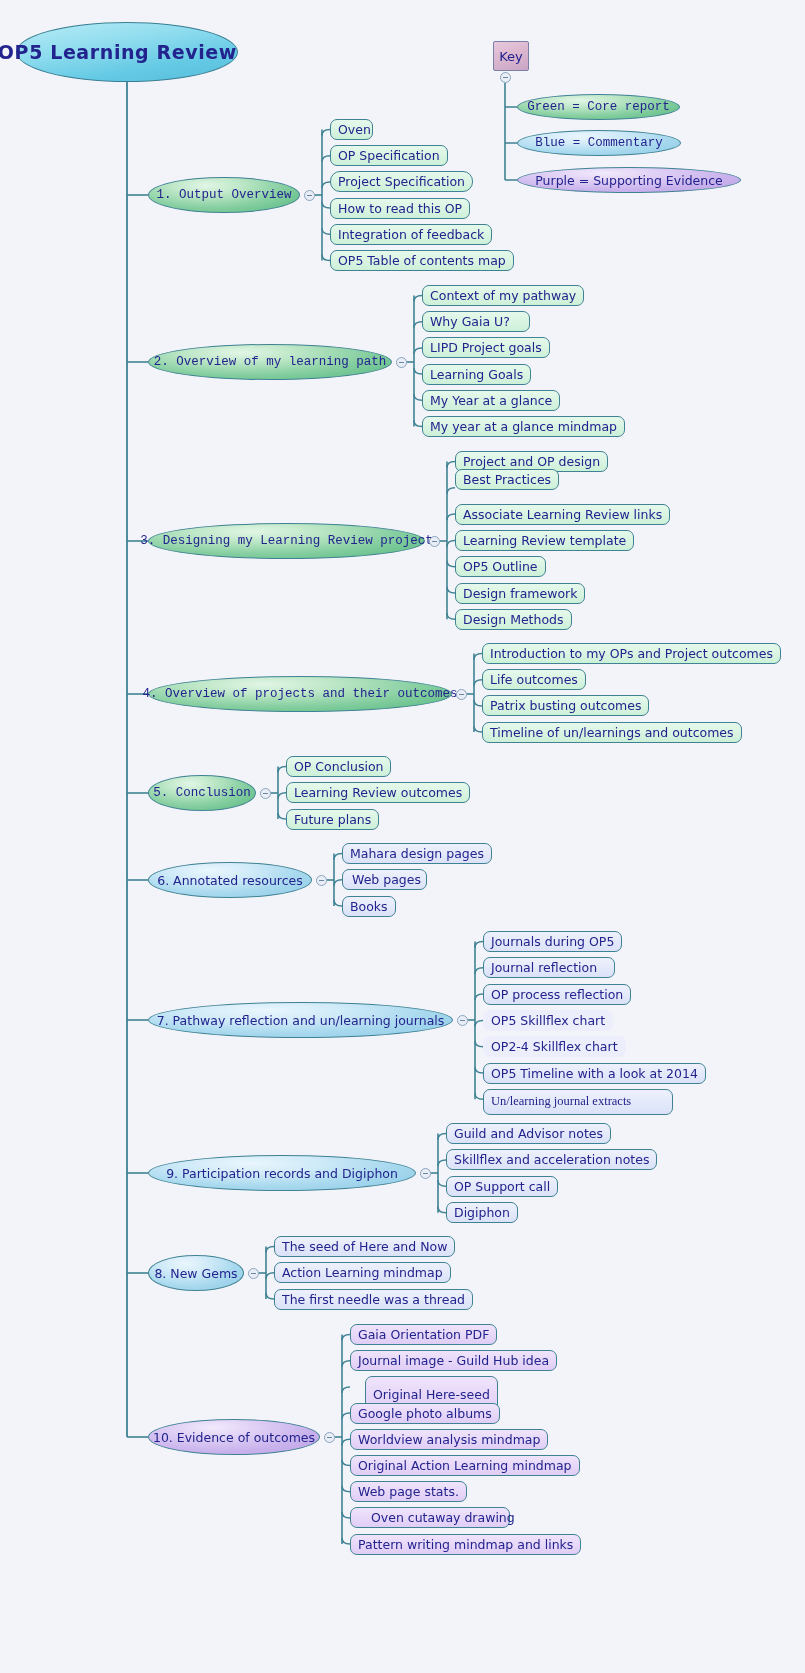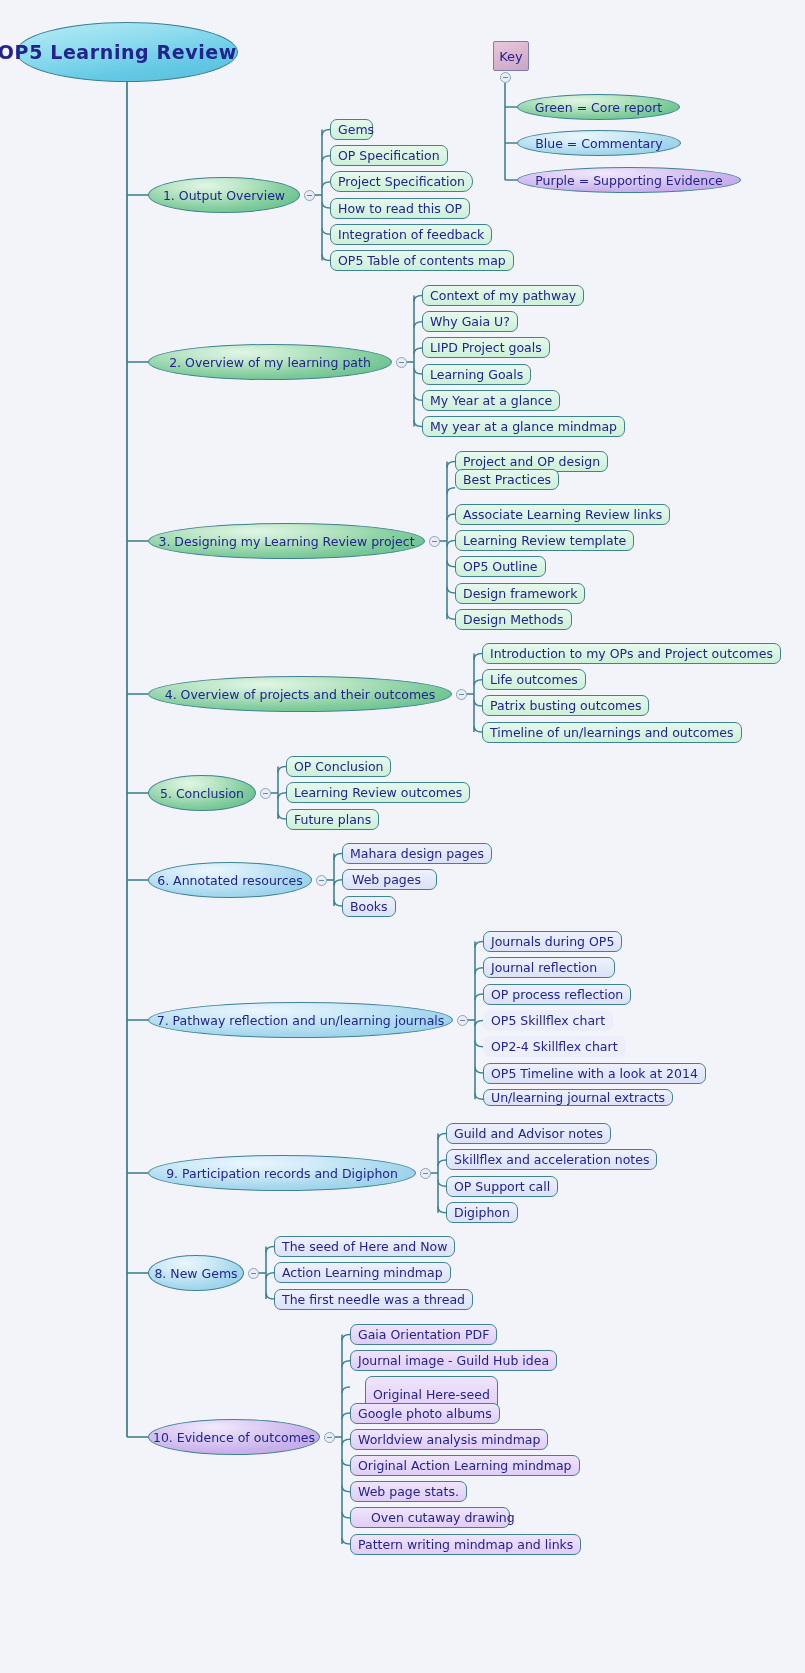--- a/index.html
+++ b/index.html
@@ -33,20 +33,21 @@
   }
 
   
   .branch{
     border-radius:50%;
     border:1.6px solid #3f8293;
     font-size:12.5px;
   }
   .branch.green{
     background:radial-gradient(ellipse at 38% 22%,#e2f6e6 0%,#bbe6c5 28%,#85ceA0 60%,#54b97f 100%);
+    font-family:Liberation Mono, monospace;
   }
   .branch.blue{
     background:radial-gradient(ellipse at 38% 22%,#eaf6fd 0%,#cfeaf8 30%,#a7d8ee 62%,#8ccbe6 100%);
   }
   .branch.purple{
     background:radial-gradient(ellipse at 38% 22%,#f2eafc 0%,#ddcdf4 32%,#c9b2ec 65%,#bda2e6 100%);
   }
 
   
   .leaf{
@@ -179,21 +180,21 @@
     </svg>
   <div id="nodes">
       <div class="node root" style="left: 16px; top: 22px; width: 222px; height: 60px; justify-content: flex-end;">
         <span>OP5 Learning Review</span>
       </div>
       <div class="node branch green" style="left: 148px; top: 177px; width: 152px; height: 36px;">
         <span>1. Output Overview</span>
       </div>
       <div class="toggle" style="left: 303.5px; top: 189.5px;"></div>
       <div class="node leaf green" style="left: 330px; top: 119px; width: 43px; height: 21px;">
-        <span>Gems</span>
+        <span>Oven</span>
       </div>
       <div class="node leaf green" style="left: 330px; top: 145.2px; width: 118px; height: 21px;">
         <span>OP Specification</span>
       </div>
       <div class="node leaf green" style="left: 330px; top: 171.4px; width: 143px; height: 21px; border-radius: 10px;">
         <span>Project Specification</span>
       </div>
       <div class="node leaf green" style="left: 330px; top: 197.6px; width: 140px; height: 21px;">
         <span>How to read this OP</span>
       </div>
@@ -203,21 +204,21 @@
       <div class="node leaf green" style="left: 330px; top: 250px; width: 184px; height: 21px;">
         <span>OP5 Table of contents map</span>
       </div>
       <div class="node branch green" style="left: 148px; top: 344px; width: 244px; height: 36px;">
         <span>2. Overview of my learning path</span>
       </div>
       <div class="toggle" style="left: 395.5px; top: 356.5px;"></div>
       <div class="node leaf green" style="left: 422px; top: 285px; width: 162px; height: 21px;">
         <span>Context of my pathway</span>
       </div>
-      <div class="node leaf green" style="left: 422px; top: 311.2px; width: 96px; height: 21px;">
+      <div class="node leaf green" style="left: 422px; top: 311.2px; width: 108px; height: 21px;">
         <span>Why Gaia U?</span>
       </div>
       <div class="node leaf green" style="left: 422px; top: 337.4px; width: 128px; height: 21px;">
         <span>LIPD Project goals</span>
       </div>
       <div class="node leaf green" style="left: 422px; top: 363.6px; width: 109px; height: 21px;">
         <span>Learning Goals</span>
       </div>
       <div class="node leaf green" style="left: 422px; top: 389.8px; width: 138px; height: 21px;">
         <span>My Year at a glance</span>
@@ -279,21 +280,21 @@
       <div class="node leaf green" style="left: 286px; top: 808.6px; width: 93px; height: 21px;">
         <span>Future plans</span>
       </div>
       <div class="node branch blue" style="left: 148px; top: 862px; width: 164px; height: 36px;">
         <span>6. Annotated resources</span>
       </div>
       <div class="toggle" style="left: 315.5px; top: 874.5px;"></div>
       <div class="node leaf blue" style="left: 342px; top: 843px; width: 150px; height: 21px;">
         <span>Mahara design pages</span>
       </div>
-      <div class="node leaf blue" style="left: 342px; top: 869.3px; width: 95px; height: 21px; padding-left: 9px;">
+      <div class="node leaf blue" style="left: 342px; top: 869.3px; width: 85px; height: 21px; padding-left: 9px;">
         <span>Web pages</span>
       </div>
       <div class="node leaf blue" style="left: 342px; top: 895.6px; width: 54px; height: 21px;">
         <span>Books</span>
       </div>
       <div class="node branch blue" style="left: 148px; top: 1002px; width: 305px; height: 36px;">
         <span>7. Pathway reflection and un/learning journals</span>
       </div>
       <div class="toggle" style="left: 456.5px; top: 1014.5px;"></div>
       <div class="node leaf blue" style="left: 483px; top: 931px; width: 139px; height: 21px;">
@@ -307,21 +308,21 @@
       </div>
       <div class="node leaf blue noborder" style="left: 483px; top: 1009.9px; width: 130px; height: 21px;">
         <span>OP5 Skillflex chart</span>
       </div>
       <div class="node leaf blue noborder" style="left: 483px; top: 1036.2px; width: 143px; height: 21px;">
         <span>OP2-4 Skillflex chart</span>
       </div>
       <div class="node leaf blue" style="left: 483px; top: 1062.5px; width: 223px; height: 21px;">
         <span>OP5 Timeline with a look at 2014</span>
       </div>
-      <div class="node leaf blue" style="left: 483px; top: 1088.8px; width: 190px; height: 17px;">
+      <div class="node leaf blue" style="left: 483px; top: 1088.8px; width: 190px; height: 26px; font-family: Liberation Serif, serif;">
         <span>Un/learning journal extracts</span>
       </div>
       <div class="node branch blue" style="left: 148px; top: 1155px; width: 268px; height: 36px;">
         <span>9. Participation records and Digiphon</span>
       </div>
       <div class="toggle" style="left: 419.5px; top: 1167.5px;"></div>
       <div class="node leaf blue" style="left: 446px; top: 1123px; width: 165px; height: 21px;">
         <span>Guild and Advisor notes</span>
       </div>
       <div class="node leaf blue" style="left: 446px; top: 1149.4px; width: 211px; height: 21px;">
@@ -377,20 +378,20 @@
       <div class="node leaf purple" style="left: 350px; top: 1533.6px; width: 231px; height: 21px;">
         <span>Pattern writing mindmap and links</span>
       </div>
       <div class="node keybox" style="left: 493px; top: 41px; width: 36px; height: 30px;">
         <span>Key</span>
       </div>
       <div class="toggle" style="left: 499.5px; top: 71.5px;"></div>
       <div class="node branch green" style="font-size: 12.5px; left: 517px; top: 94px; width: 163px; height: 26px;">
         <span>Green = Core report</span>
       </div>
-      <div class="node branch blue" style="font-size: 12.5px; left: 517px; top: 130px; width: 164px; height: 26px;">
+      <div class="node branch blue" style="font-size: 12.5px; left: 517px; top: 130px; width: 164px; height: 26px; font-family: Liberation Mono, monospace;">
         <span>Blue = Commentary</span>
       </div>
       <div class="node branch purple" style="font-size: 12.5px; left: 517px; top: 167px; width: 224px; height: 26px;">
         <span>Purple = Supporting Evidence</span>
       </div>
     </div>
 </div>
 
 </body></html>

